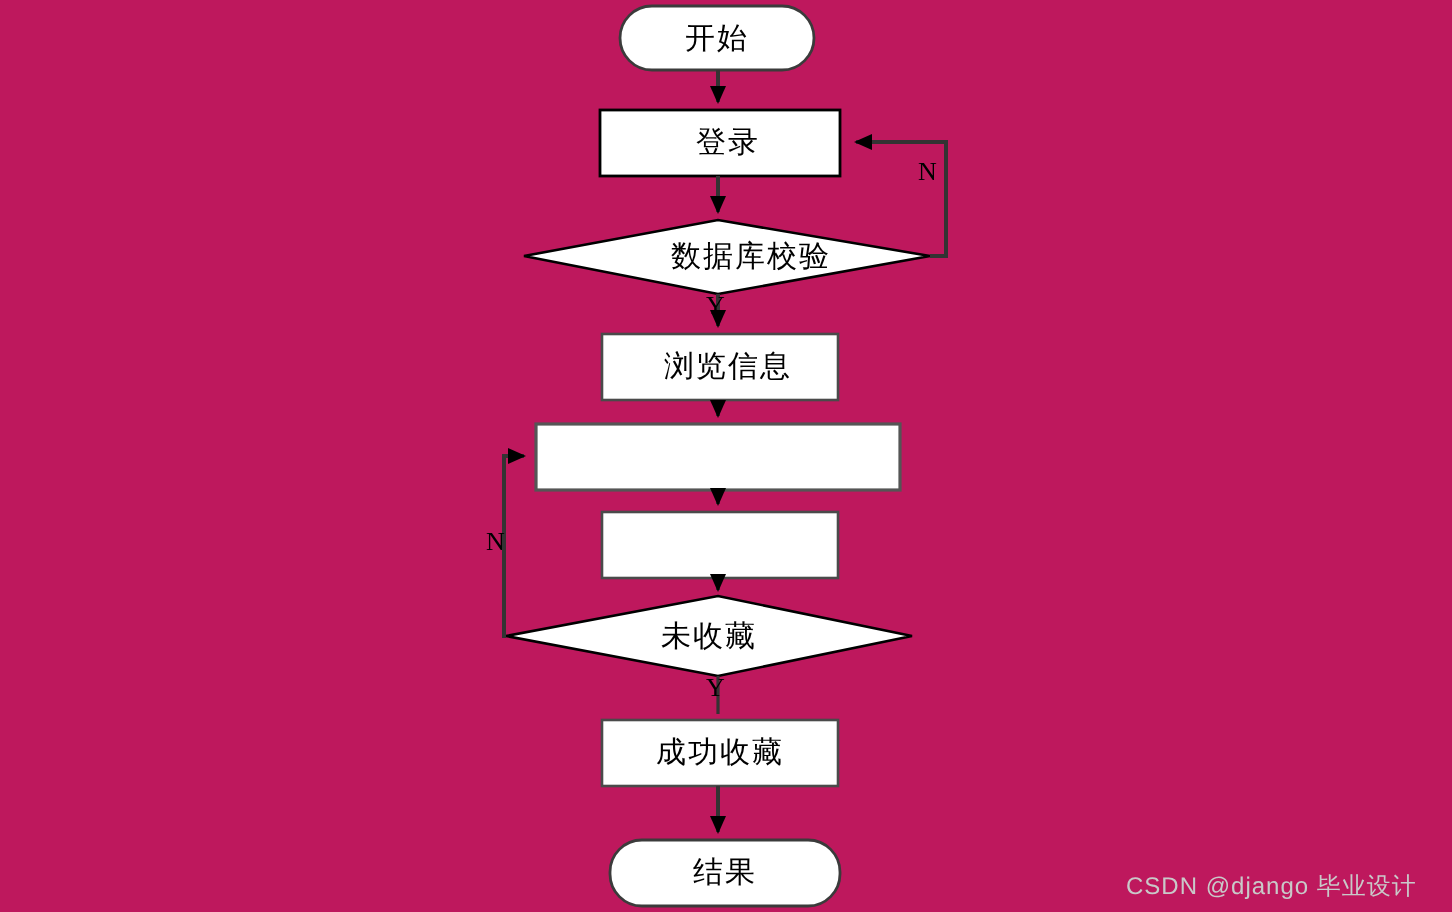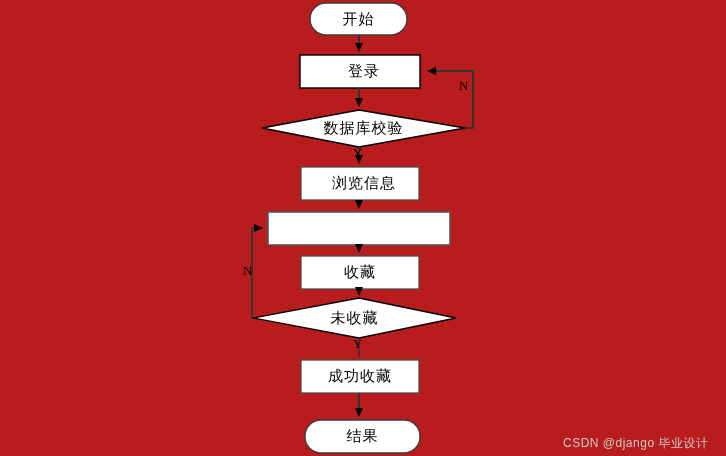--- a/index.html
+++ b/index.html
@@ -7,21 +7,21 @@
     padding: 0;
     background: #ffffff;
   }
   body {
     font-family: "Liberation Sans", "DejaVu Sans", sans-serif;
   }
   #canvas {
     position: relative;
     width: 726px;
     height: 456px;
-    background: #b91c1c;
+    background: #be185d;
     overflow: hidden;
   }
   #flow-svg {
     position: absolute;
     left: 0;
     top: 0;
     width: 726px;
     height: 456px;
   }
   .node-label {
@@ -98,26 +98,25 @@
 
     <line x1="359" y1="338" x2="359" y2="357" stroke="#333333" stroke-width="1.6"></line>
 
     <line x1="359" y1="393" x2="359" y2="416" stroke="#333333" stroke-width="2" marker-end="url(#arrow)"></line>
   </svg>
 
   <div class="node-label" style="left:310px; top:3px; width:97px; height:32px;">开始</div>
 
   <div class="node-label" style="left:300px; top:55px; width:128px; height:33px;text-align:center;">登录</div>
 
-  <div class="node-label" style="left:262px; top:110px; width:203px; height:37px;">数据库校验</div>
+  <div class="node-label" style="left:274px; top:110px; width:203px; height:37px;">数据库校验</div>
 
   <div class="node-label" style="left:301px; top:167px; width:126px; height:33px;">浏览信息</div>
 
 
-  <div class="node-label" style="left:301px; top:256px; width:118px; height:33px;">收藏</div>
 
   <div class="node-label" style="left:253px; top:298px; width:203px; height:40px;">未收藏</div>
 
   <div class="node-label" style="left:301px; top:360px; width:118px; height:33px;">成功收藏</div>
 
   <div class="node-label" style="left:305px; top:420px; width:115px; height:33px;">结果</div>
 
   <div class="edge-label" style="left:459px; top:78px;">N</div>
 
   <div class="edge-label" style="left:353px; top:145px;">Y</div>

